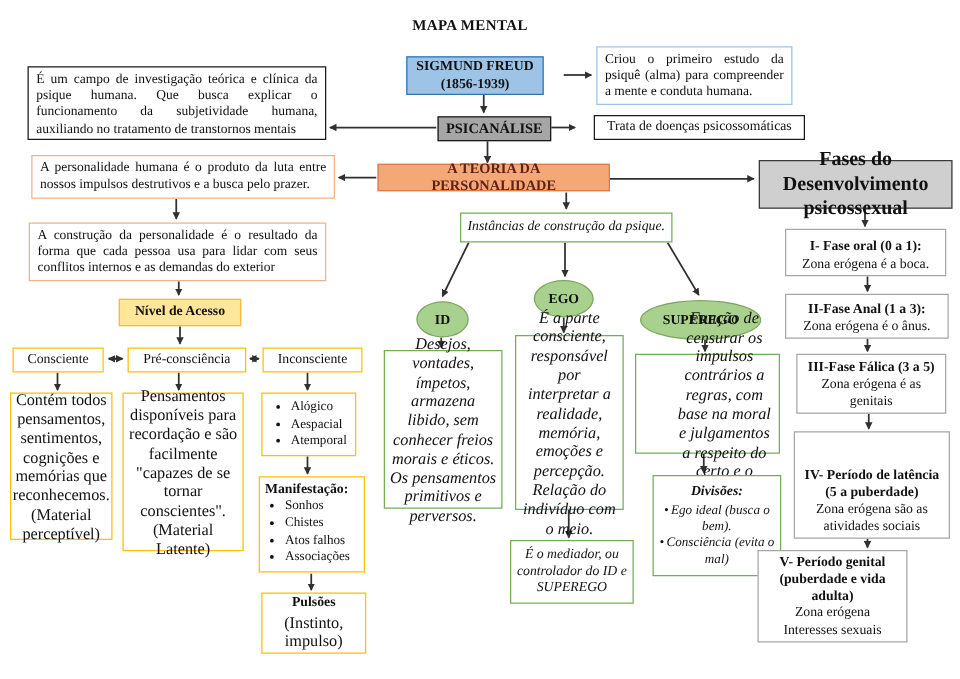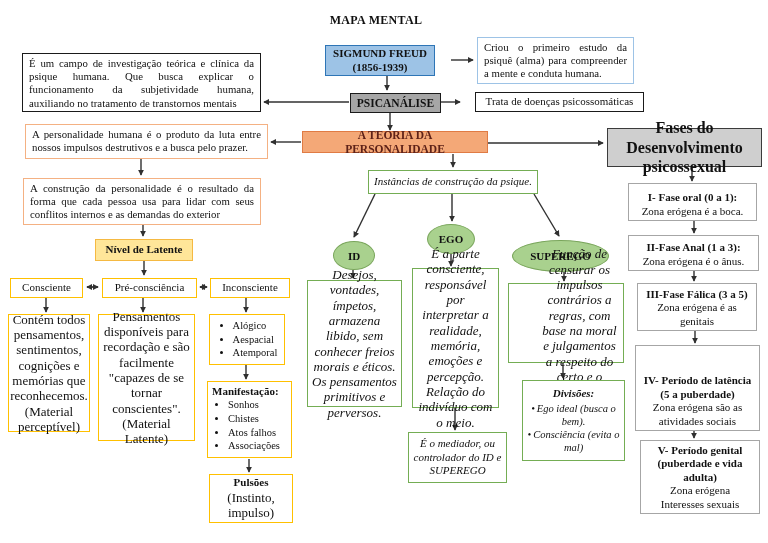--- a/index.html
+++ b/index.html
@@ -102,21 +102,21 @@
   <div class="box center bd-black" style="left:463px; top:92px; width:169px; height:20px;margin-left:12px;">Trata de doenças psicossomáticas</div>
 
   <div class="box just bd-black" style="left:22px; top:53px; width:239px; height:59px; font-size:10.8px;">É um campo de investigação teórica e clínica da psique humana. Que busca explicar o funcionamento da subjetividade humana, auxiliando no tratamento de transtornos mentais</div>
 
   <div class="box center fill-salmon b" style="left:302px; top:131px; width:186px; height:22px; font-size:11.5px;">A TEORIA DA PERSONALIDADE</div>
 
   <div class="box just bd-orange" style="left:25px; top:124px; width:243px; height:35px; font-size:10.8px;">A personalidade humana é o produto da luta entre nossos impulsos destrutivos e a busca pelo prazer.</div>
 
   <div class="box just bd-orange" style="left:23px; top:178px; width:238px; height:47px; font-size:10.8px;">A construção da personalidade é o resultado da forma que cada pessoa usa para lidar com seus conflitos internos e as demandas do exterior</div>
 
-  <div class="box center fill-yellow b" style="left:95px; top:239px; width:98px; height:22px;">Nível de Latente</div>
+  <div class="box center fill-yellow b" style="left:95px; top:239px; width:98px; height:22px;">Nível de Acesso</div>
 
   <div class="box center bd-yellow" style="left:10px; top:278px; width:73px; height:20px;">Consciente</div>
   <div class="box center bd-yellow" style="left:102px; top:278px; width:95px; height:20px;">Pré-consciência</div>
   <div class="box center bd-yellow" style="left:210px; top:278px; width:80px; height:20px;">Inconsciente</div>
 
   <div class="box center bd-yellow small" style="left:8px; top:314px; width:82px; height:118px;">Contém todos pensamentos, sentimentos, cognições e memórias que reconhecemos. (Material perceptível)</div>
 
   <div class="box center bd-yellow small" style="left:98px; top:314px; width:97px; height:127px;">Pensamentos disponíveis para recordação e são facilmente "capazes de se tornar conscientes". (Material Latente)</div>
 
   <div class="box center bd-yellow" style="left:209px; top:314px; width:76px; height:51px;">
@@ -180,19 +180,19 @@
   <div class="box center bd-gray" style="left:637px; top:283px; width:120px; height:48px;">
     <div class="b">III-Fase Fálica (3 a 5)</div>
     <div class="pre">Zona erógena é as genitais</div>
   </div>
 
   <div class="box center bd-gray" style="left:635px; top:345px; width:125px; height:86px;">
     <div class="b">IV- Período de latência (5 a puberdade)</div>
     <div class="pre">Zona erógena são as atividades sociais</div>
   </div>
 
-  <div class="box center bd-gray" style="left:640px; top:440px; width:120px; height:74px;">
+  <div class="box center bd-gray" style="left:606px; top:440px; width:120px; height:74px;">
     <div class="b">V- Período genital (puberdade e vida adulta)</div>
     <div class="pre">Zona erógena
 Interesses sexuais</div>
   </div>
 
 </div>
 
 </body></html>

